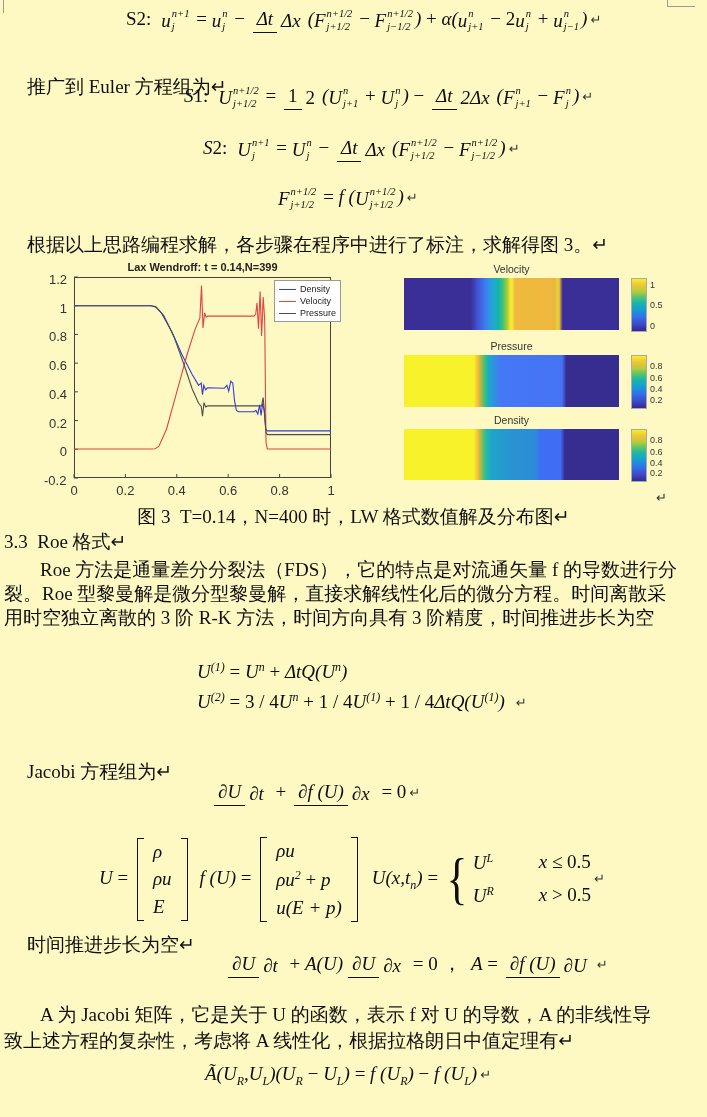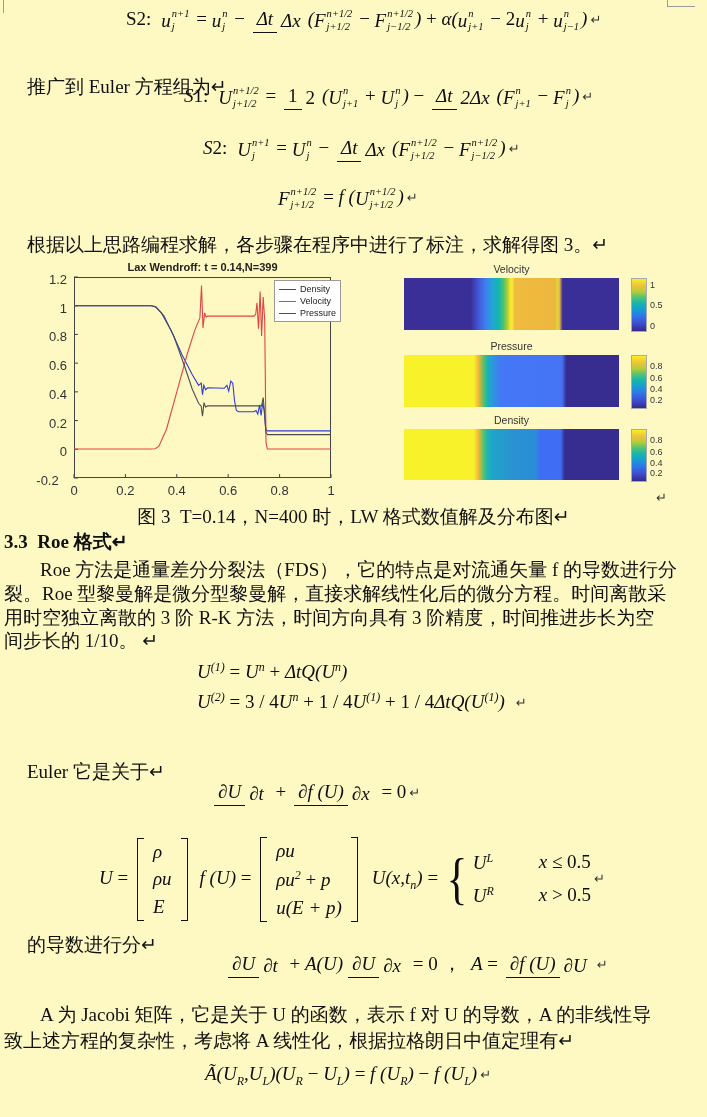--- a/index.html
+++ b/index.html
@@ -4,21 +4,21 @@
 <style>
   html,body{margin:0;padding:0;background:#e8e8e8;}
   .page{position:relative;width:707px;height:1117px;background:#fef9c3;overflow:hidden;
         font-family:"Liberation Serif",serif;color:#111;}
   
   .mark-l{position:absolute;left:3px;top:0;width:8px;height:13px;border-left:1.5px solid #9a9a9a;}
   .mark-r{position:absolute;left:667px;top:0;width:27px;height:6px;
           border-left:1.5px solid #9a9a9a;border-bottom:1.5px solid #9a9a9a;}
   
   .zh{position:absolute;font-size:19px;line-height:22px;white-space:pre;color:#101010;}
-  .bold{font-weight:bold;}
+  .bold{font-weight:normal;}
   .caption{position:absolute;left:0;width:707px;text-align:center;font-size:19px;white-space:pre;}
   
   .eq{position:absolute;font-size:19px;color:#0d0d0d;white-space:pre;}
   .eq .er{font-style:normal;}
   .eq .ei{font-style:italic;}
   .eq .esup{font-size:12px;font-style:italic;vertical-align:7px;letter-spacing:0;}
   .eq .esb{font-size:12px;font-style:italic;vertical-align:-5px;}
   .ess{display:inline-flex;align-items:center;vertical-align:middle;}
   .ess .eb{font-style:italic;font-size:19px;}
   .estack{display:inline-flex;flex-direction:column;align-items:flex-start;
@@ -90,21 +90,21 @@
           <line x1="0" x2="4" y1="143.57142857142858" y2="143.57142857142858" stroke="#444"></line>
           <line x1="0" x2="4" y1="114.85714285714285" y2="114.85714285714285" stroke="#444"></line>
           <line x1="0" x2="4" y1="86.14285714285715" y2="86.14285714285715" stroke="#444"></line>
           <line x1="0" x2="4" y1="57.428571428571416" y2="57.428571428571416" stroke="#444"></line>
           <line x1="0" x2="4" y1="28.714285714285708" y2="28.714285714285708" stroke="#444"></line>
           <line x1="0" x2="4" y1="0" y2="0" stroke="#444"></line>
           <polyline points="0.0,28.7 77.1,28.7 81.0,29.4 87.4,35.9 97.7,54.6 107.9,77.5 118.2,97.6 124.6,108.4 127.2,106.2 128.5,117.7 129.8,108.4 131.6,112.7 133.6,110.8 150.3,111.3 152.9,108.4 154.7,114.1 156.8,104.1 158.8,106.2 160.6,124.2 162.4,133.5 164.5,134.7 179.9,134.7 182.0,133.5 183.8,137.1 185.6,127.8 187.1,138.5 188.6,126.3 190.2,133.5 191.7,152.2 193.3,153.9 257.0,153.9" fill="none" stroke="#2f3cd8" stroke-width="1.1"></polyline>
           <polyline points="0.0,172.0 77.1,172.0 81.0,171.7 84.8,169.4 92.5,152.2 102.8,114.9 113.1,77.5 120.8,53.1 125.9,40.9 127.5,8.6 129.0,51.0 130.6,35.9 132.1,40.2 133.6,39.1 179.9,39.1 181.7,37.3 183.0,25.8 184.5,51.7 186.1,14.4 187.6,58.9 189.2,20.1 190.7,43.1 192.0,165.1 193.3,172.0 257.0,172.0" fill="none" stroke="#e04444" stroke-width="1.1"></polyline>
           <polyline points="0.0,28.7 77.1,28.7 82.2,30.1 89.9,38.8 100.2,60.3 110.5,89.0 118.2,112.0 124.6,126.3 127.2,129.2 128.5,139.3 130.0,125.6 131.6,129.9 133.6,128.9 187.6,128.9 189.2,120.6 190.7,137.8 192.0,155.8 193.5,157.6 257.0,157.6" fill="none" stroke="#4d4d4d" stroke-width="1.1"></polyline>
         </svg>
-        <span class="tick" style="left: 0px; width: 39px; text-align: center; top: 215px;">-0.2</span>
+        <span class="tick" style="left: 16px; width: 39px; text-align: left; top: 215px;">-0.2</span>
         <span class="tick" style="left: 0px; width: 39px; text-align: right; top: 186.286px;">0</span>
         <span class="tick" style="left: 0px; width: 39px; text-align: right; top: 157.571px;">0.2</span>
         <span class="tick" style="left: 0px; width: 39px; text-align: right; top: 128.857px;">0.4</span>
         <span class="tick" style="left: 0px; width: 39px; text-align: right; top: 100.143px;">0.6</span>
         <span class="tick" style="left: 0px; width: 39px; text-align: right; top: 71.4286px;">0.8</span>
         <span class="tick" style="left: 0px; width: 39px; text-align: right; top: 42.7143px;">1</span>
         <span class="tick" style="left: 0px; width: 39px; text-align: right; top: 14px;">1.2</span>
         <span class="tick" style="left: 34px; width: 24px; text-align: center; top: 225px;">0</span>
         <span class="tick" style="left: 85.4px; width: 24px; text-align: center; top: 225px;">0.2</span>
         <span class="tick" style="left: 136.8px; width: 24px; text-align: center; top: 225px;">0.4</span>
@@ -151,31 +151,30 @@
   </div>
   <span class="pil-abs" style="left:656px;top:490px;">↵</span>
 
   <div class="caption" style="top:504px;">图 3  T=0.14，N=400 时，LW 格式数值解及分布图↵</div>
 
   <div class="zh bold" style="left:4px;top:531px;">3.3  Roe 格式↵</div>
 
   <div class="zh" style="left:40px;top:559px;">Roe 方法是通量差分分裂法（FDS），它的特点是对流通矢量 f 的导数进行分</div>
   <div class="zh" style="left:4px;top:583px;">裂。Roe 型黎曼解是微分型黎曼解，直接求解线性化后的微分方程。时间离散采</div>
   <div class="zh" style="left:4px;top:607px;">用时空独立离散的 3 阶 R-K 方法，时间方向具有 3 阶精度，时间推进步长为空</div>
-  <div class="zh" style="left:4px;top:630px;">间步长的 1/10。 ↵</div>
 
   <div class="eq" style="left:197px;top:660px;"><span class="ei">U</span><span class="esup">(1)</span><span class="er"> = </span><span class="ei">U</span><span class="esup">n</span><span class="er"> + </span><span class="ei">ΔtQ(U</span><span class="esup">n</span><span class="ei">)</span></div>
   <div class="eq" style="left:197px;top:690px;"><span class="ei">U</span><span class="esup">(2)</span><span class="er"> = 3 / 4</span><span class="ei">U</span><span class="esup">n</span><span class="er"> + 1 / 4</span><span class="ei">U</span><span class="esup">(1)</span><span class="er"> + 1 / 4</span><span class="ei">ΔtQ(U</span><span class="esup">(1)</span><span class="ei">)</span><span style="display: inline-block; width: 8px;"></span><span class="pil">↵</span></div>
 
-  <div class="zh" style="left:27px;top:761px;">Euler 它是关于↵</div>
+  <div class="zh" style="left:27px;top:761px;">Jacobi 方程组为↵</div>
 
   <div class="eq" style="left:211px;top:781px;"><span class="efrac"><span class="fn"><span class="ei">∂U</span></span><span class="fd"><span class="ei">∂t</span></span></span><span class="er"> + </span><span class="efrac"><span class="fn"><span class="ei">∂f (U)</span></span><span class="fd"><span class="ei">∂x</span></span></span><span class="er"> = 0</span><span class="pil">↵</span></div>
   <div class="eq" style="left:99px;top:836px;"><span class="ei">U</span><span class="er"> = </span><span class="emat"><span class="bkl"></span><span class="col"><span><span class="ei">ρ</span></span><span><span class="ei">ρu</span></span><span><span class="ei">E</span></span></span><span class="bkr"></span></span><span style="display: inline-block; width: 8px;"></span><span class="ei">f (U)</span><span class="er"> = </span><span class="emat"><span class="bkl"></span><span class="col"><span><span class="ei">ρu</span></span><span><span class="ei">ρu</span><span class="esup">2</span><span class="er"> + </span><span class="ei">p</span></span><span><span class="ei">u(E + p)</span></span></span><span class="bkr"></span></span><span style="display: inline-block; width: 10px;"></span><span class="ei">U(x,t</span><span class="esb">n</span><span class="ei">)</span><span class="er"> = </span><span class="ecases"><span class="brace">{</span><span class="rows"><span class="crow"><span class="cl"><span class="ei">U</span><span class="esup">L</span></span><span class="cr"><span class="ei">x</span><span class="er"> ≤ 0.5</span></span></span><span class="crow"><span class="cl"><span class="ei">U</span><span class="esup">R</span></span><span class="cr"><span class="ei">x</span><span class="er"> &gt; 0.5</span></span></span></span></span><span class="pil">↵</span></div>
 
-  <div class="zh" style="left:27px;top:934px;">的导数进行分↵</div>
+  <div class="zh" style="left:27px;top:934px;">时间推进步长为空↵</div>
 
   <div class="eq" style="left:225px;top:951px;"><span class="efrac"><span class="fn"><span class="ei">∂U</span></span><span class="fd"><span class="ei">∂t</span></span></span><span class="er"> + </span><span class="ei">A(U)</span><span style="display: inline-block; width: 2px;"></span><span class="efrac"><span class="fn"><span class="ei">∂U</span></span><span class="fd"><span class="ei">∂x</span></span></span><span class="er"> = 0 ，  </span><span class="ei">A</span><span class="er"> = </span><span class="efrac"><span class="fn"><span class="ei">∂f (U)</span></span><span class="fd"><span class="ei">∂U</span></span></span><span class="pil">↵</span></div>
 
   <div class="zh" style="left:40px;top:1004px;">A 为 Jacobi 矩阵，它是关于 U 的函数，表示 f 对 U 的导数，A 的非线性导</div>
   <div class="zh" style="left:4px;top:1030px;text-align:center;">致上述方程的复杂性，考虑将 A 线性化，根据拉格朗日中值定理有↵</div>
 
   <div class="eq" style="left:205px;top:1063px;"><span class="ei">Ã(U</span><span class="esb">R</span><span class="ei">,U</span><span class="esb">L</span><span class="ei">)(U</span><span class="esb">R</span><span class="er"> − </span><span class="ei">U</span><span class="esb">L</span><span class="ei">)</span><span class="er"> = </span><span class="ei">f (U</span><span class="esb">R</span><span class="ei">)</span><span class="er"> − </span><span class="ei">f (U</span><span class="esb">L</span><span class="ei">)</span><span class="pil">↵</span></div>
 </div>
 
 </body></html>

